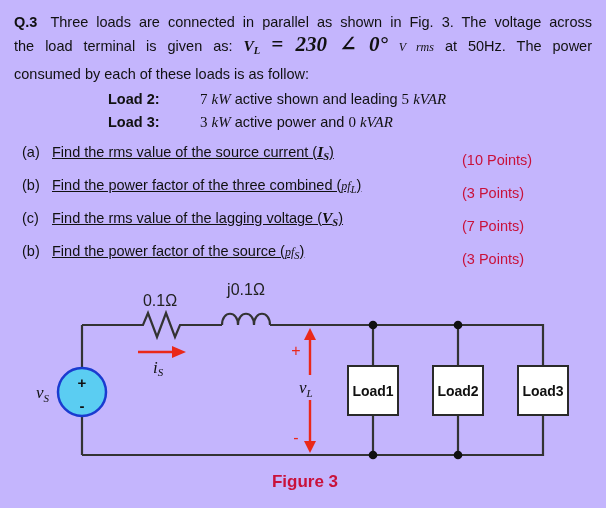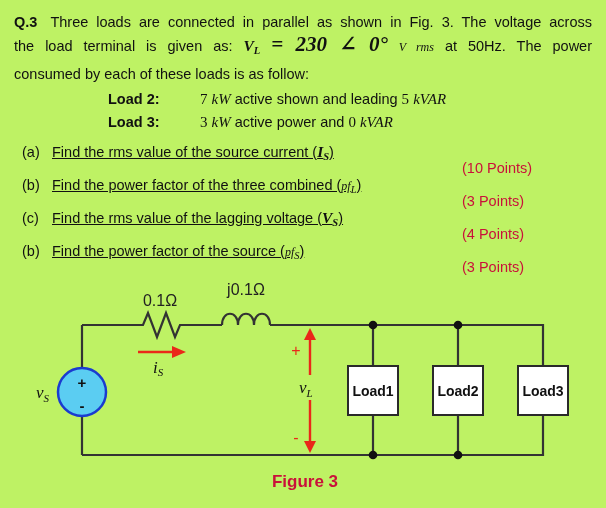--- a/index.html
+++ b/index.html
@@ -1,16 +1,16 @@
 <!DOCTYPE html>
 <html><head>
 <meta charset="utf-8">
 <style>
   html,body{margin:0;padding:0;background:#fff;}
-  #page{position:relative;width:606px;height:508px;background:#bef264;overflow:hidden;
+  #page{position:relative;width:606px;height:508px;background:#c4b5fd;overflow:hidden;
         font-family:"Liberation Sans","DejaVu Sans",sans-serif;color:#111;}
 
   
   .text-block{position:absolute;left:14px;top:11px;width:578px;font-size:14.5px;line-height:22.4px;}
   .jline{text-align:justify;text-align-last:justify;white-space:nowrap;}
   .jline2{text-align:justify;text-align-last:justify;}
   .q-num{font-weight:bold;}
   .q-gap{display:inline-block;width:13px;}
   .math-bi{font-family:"Liberation Serif","DejaVu Serif",serif;font-style:italic;font-weight:bold;font-size:15.5px;}
   .math-b{font-family:"Liberation Serif","DejaVu Serif",serif;font-weight:bold;font-size:21px;font-style:italic;}
@@ -20,21 +20,21 @@
 
   .loads{margin-top:3px;}
   .load-row{line-height:22.4px;}
   .load-label{display:inline-block;margin-left:94px;width:92px;font-weight:bold;}
   .num{font-family:"Liberation Serif","DejaVu Serif",serif;font-size:15px;}
   .unit{font-family:"Liberation Serif","DejaVu Serif",serif;font-style:italic;font-size:15px;}
 
   .questions{margin-top:5px;}
   .q-row{position:relative;line-height:28px;padding-left:8px;text-decoration:underline;}
   .q-marker{display:inline-block;width:30px;}
-  .q-points{position:absolute;left:448px;top:16px;color:#c9113a;}
+  .q-points{position:absolute;left:448px;top:8px;color:#c9113a;}
 
   
   #circuit{position:absolute;left:0;top:240px;}
   .wire{stroke:#333333;stroke-width:2.2;fill:none;}
   .boxr{stroke:#2a2a2a;stroke-width:2;fill:#ffffff;}
   .dot{fill:#111111;}
   .red{stroke:#ea2819;stroke-width:2.4;fill:none;}
   .redfill{fill:#ea2819;}
   .lbl{font-family:"Liberation Sans","DejaVu Sans",sans-serif;font-size:16px;fill:#222;}
   .loadlbl{font-family:"Liberation Sans","DejaVu Sans",sans-serif;font-size:14px;font-weight:bold;fill:#111;}
@@ -55,21 +55,21 @@
     <div>consumed by each of these loads is as follow:</div>
 
     <div class="loads">
       <div class="load-row"><span class="load-label">Load 2:</span><span class="num">7</span> <span class="unit">kW</span> <span>active shown and leading</span> <span class="num">5</span> <span class="unit">kVAR</span></div>
       <div class="load-row"><span class="load-label">Load 3:</span><span class="num">3</span> <span class="unit">kW</span> <span>active power and</span> <span class="num">0</span> <span class="unit">kVAR</span></div>
     </div>
 
     <div class="questions">
       <div class="q-row"><span class="q-marker">(a)</span><span>Find the rms value of the source current (</span><span class="math-bi">I</span><span class="sub-bi">S</span><span>)</span><span class="q-points">(10 Points)</span></div>
       <div class="q-row"><span class="q-marker">(b)</span><span>Find the power factor of the three combined (</span><span class="math-i">pf</span><span class="sub-i">L</span><span>)</span><span class="q-points">(3 Points)</span></div>
-      <div class="q-row"><span class="q-marker">(c)</span><span>Find the rms value of the lagging voltage (</span><span class="math-bi">V</span><span class="sub-bi">S</span><span>)</span><span class="q-points">(4 Points)</span></div>
+      <div class="q-row"><span class="q-marker">(c)</span><span>Find the rms value of the lagging voltage (</span><span class="math-bi">V</span><span class="sub-bi">S</span><span>)</span><span class="q-points">(7 Points)</span></div>
       <div class="q-row"><span class="q-marker">(b)</span><span>Find the power factor of the source (</span><span class="math-i">pf</span><span class="sub-i">S</span><span>)</span><span class="q-points">(3 Points)</span></div>
     </div>
   </div>
 
   <svg id="circuit" width="606" height="268" viewBox="0 0 606 268">
 
     <path class="wire" d="M82,85 H137"></path>
     <path class="wire" d="M137,85 L143,85 L148,73 L157,97 L166,73 L175,97 L180,85 L183,85"></path>
     <path class="wire" d="M183,85 H222"></path>
     <path class="wire" d="M222,85 c0,-15 16,-15 16,0 c0,-15 16,-15 16,0 c0,-15 16,-15 16,0"></path>

